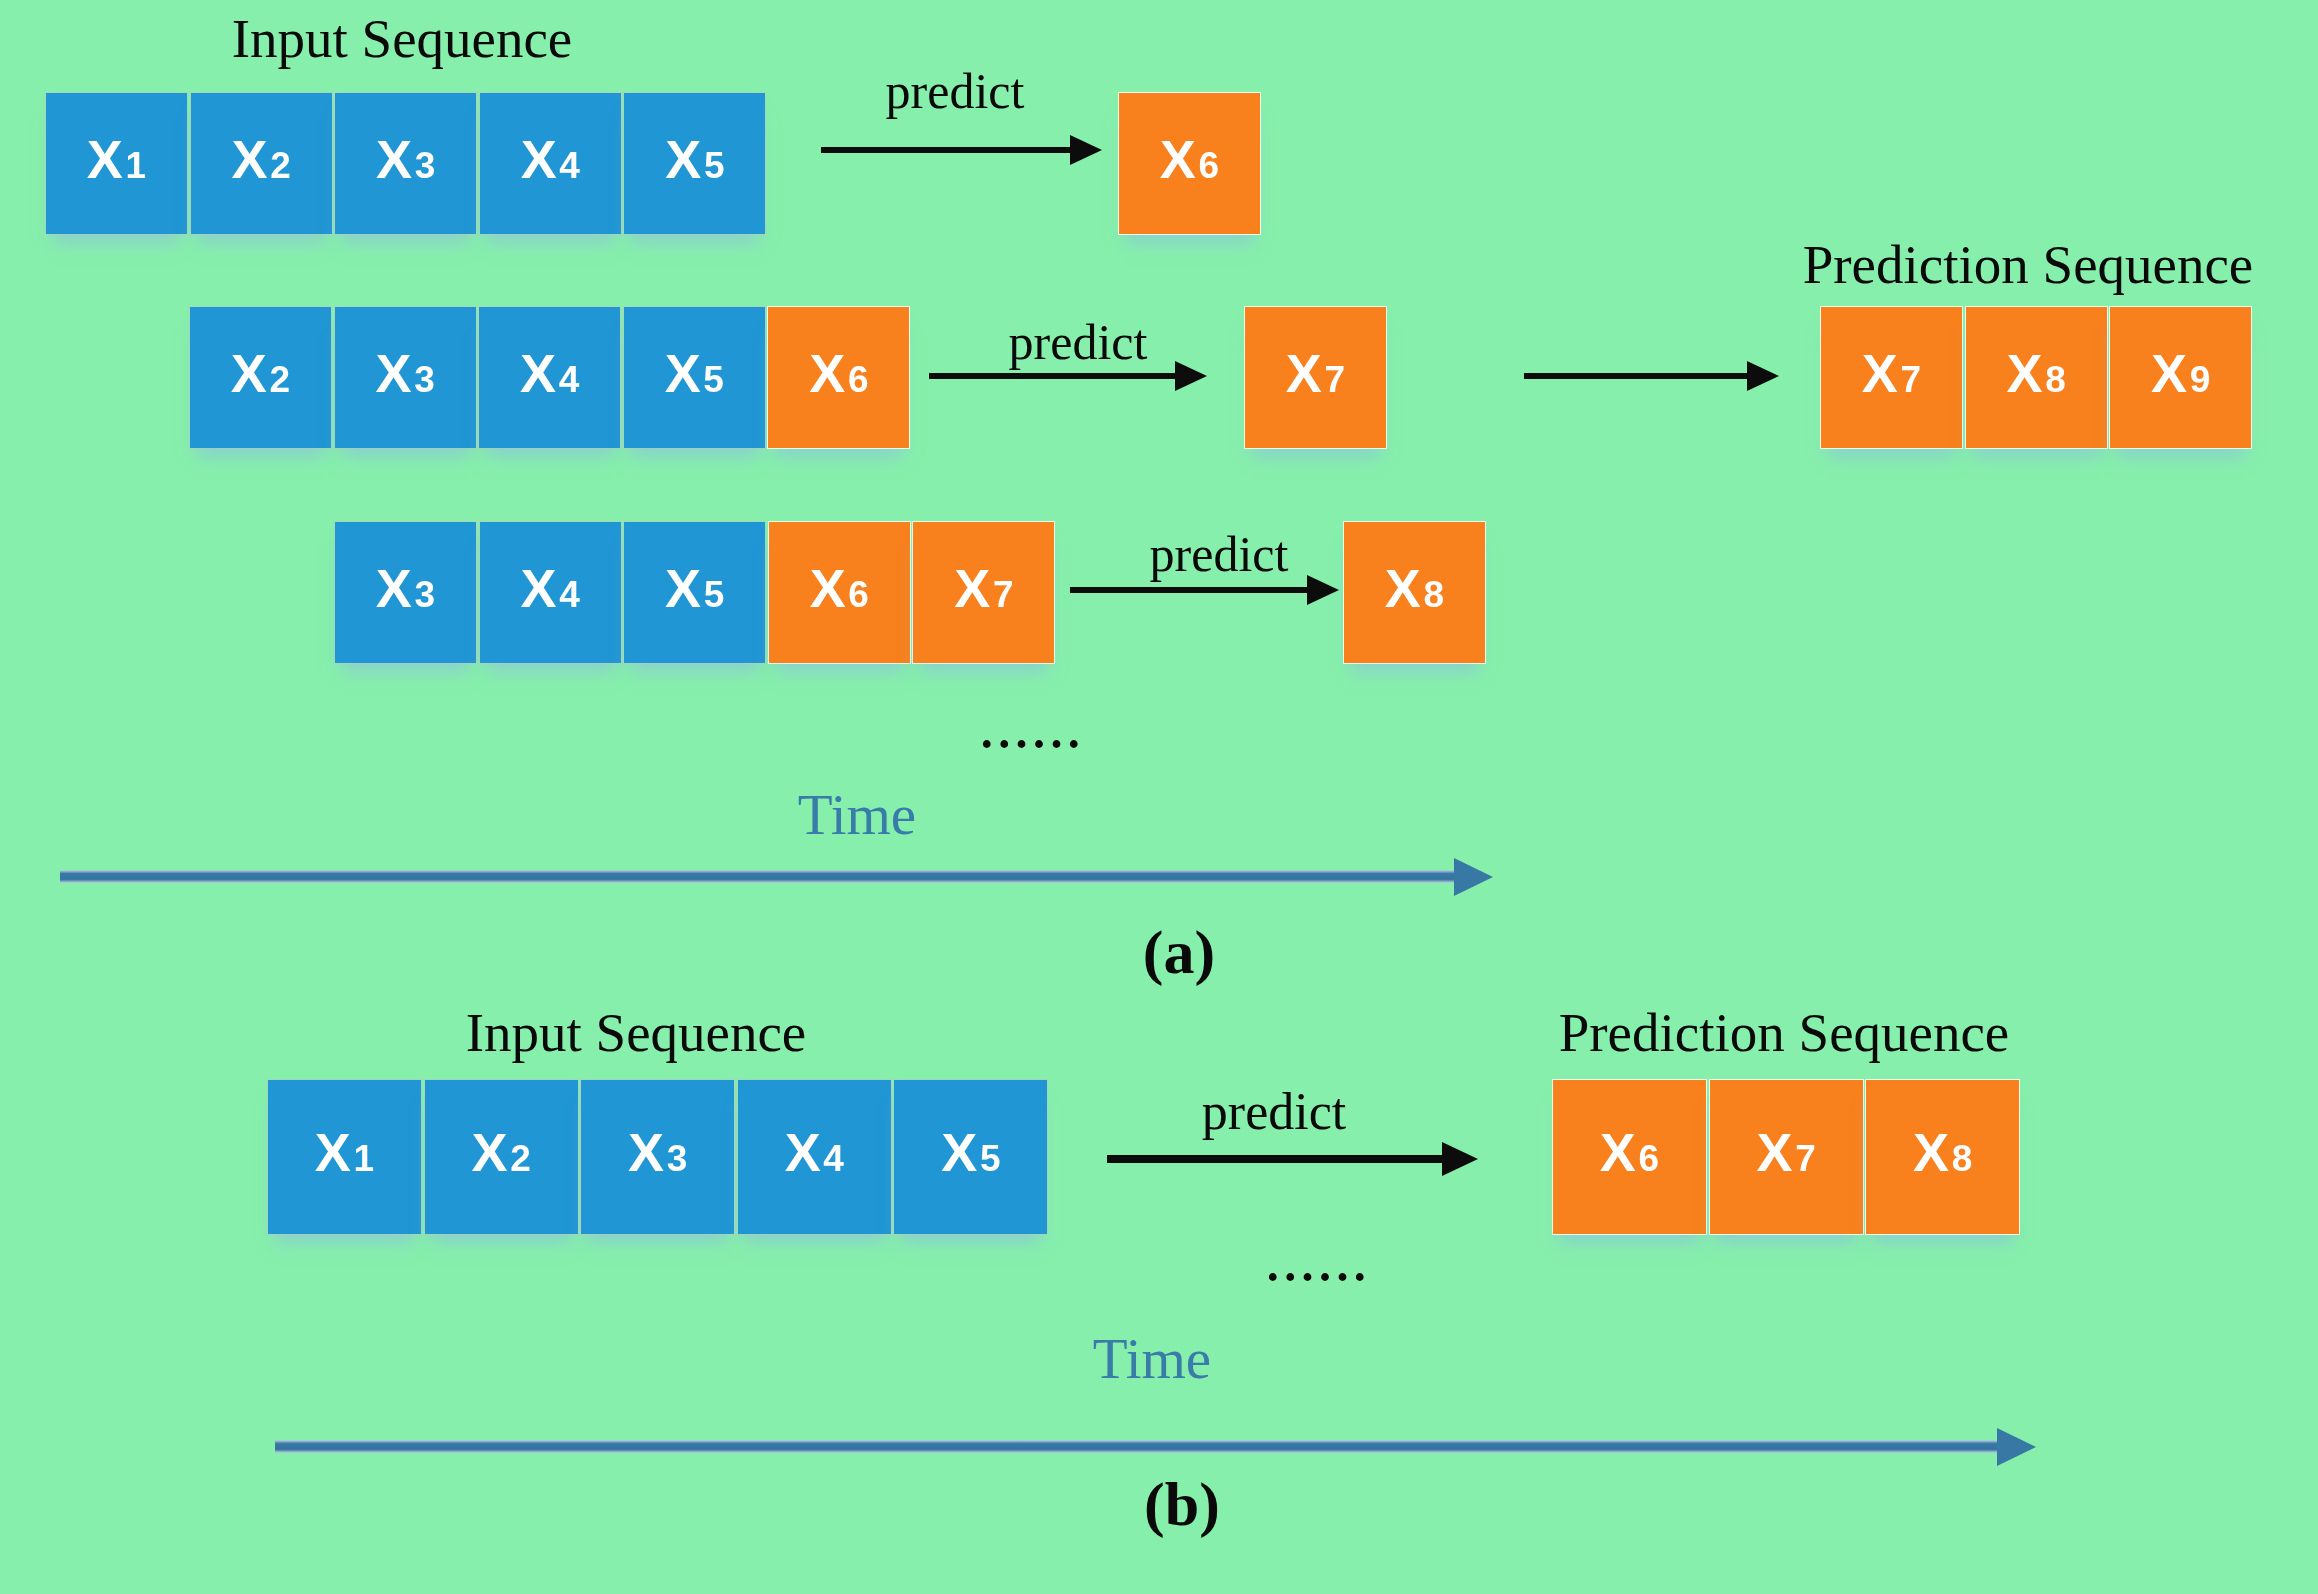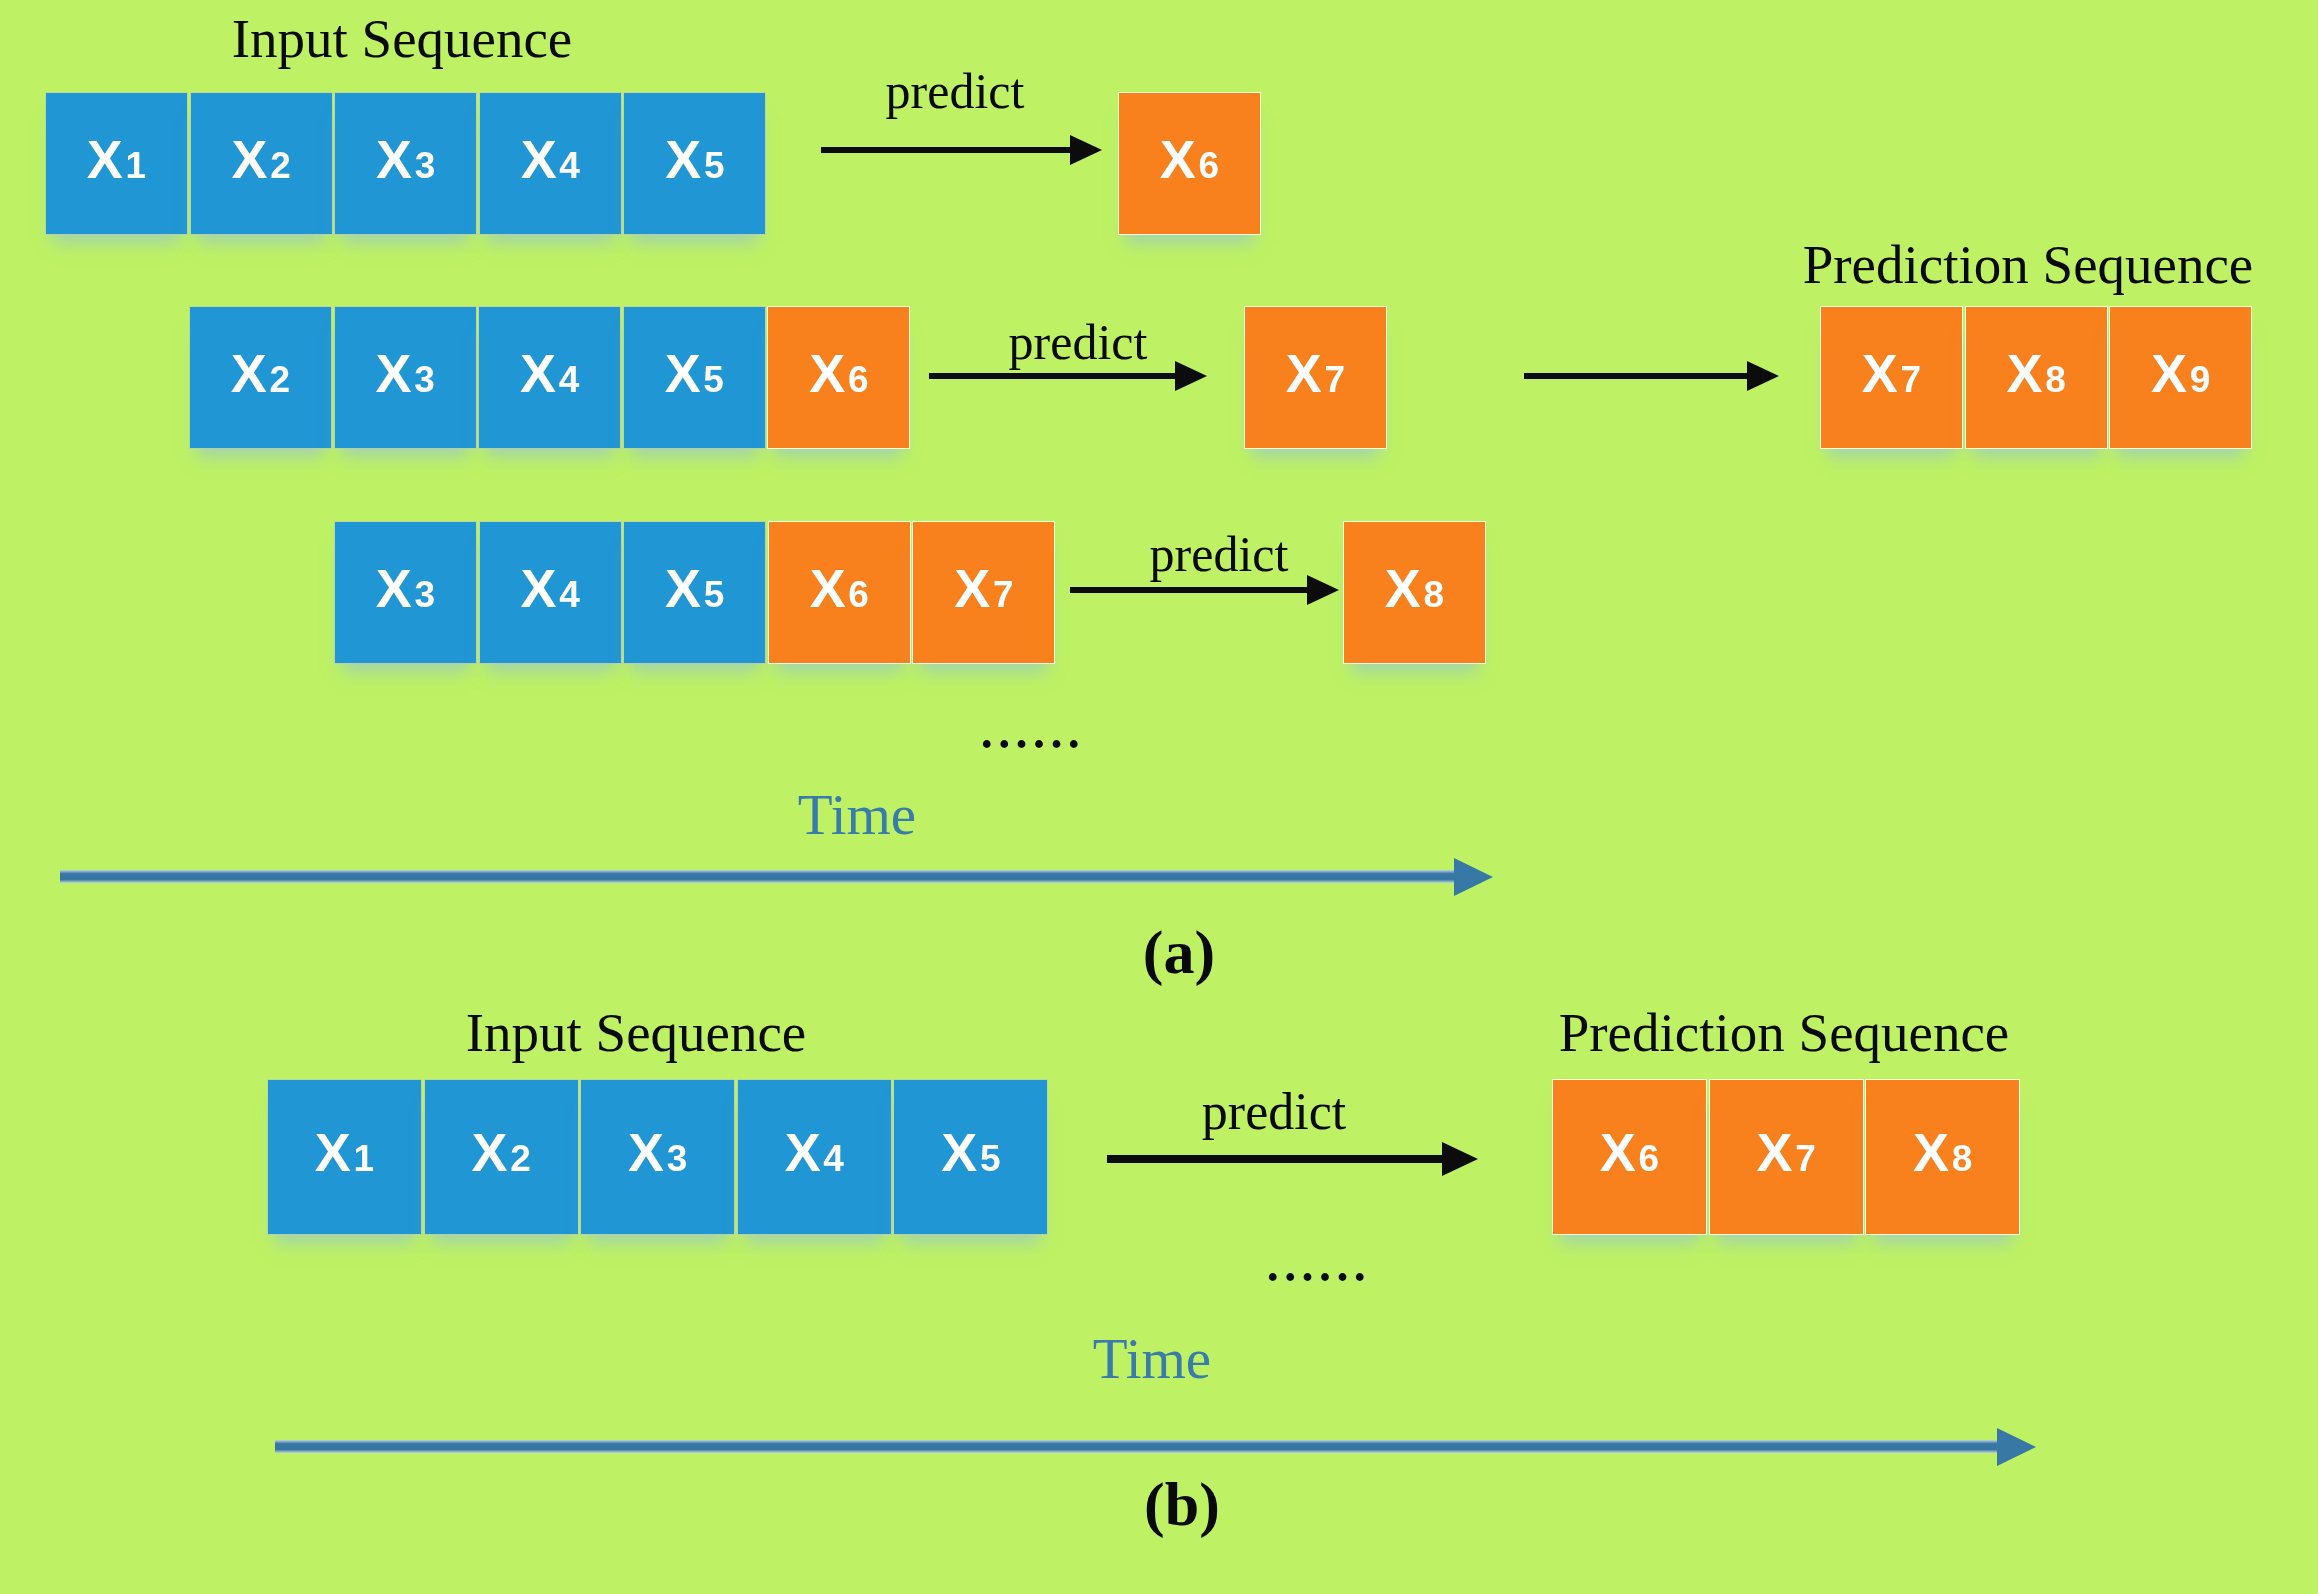--- a/index.html
+++ b/index.html
@@ -1,19 +1,19 @@
 <!DOCTYPE html>
 <html style="font-size:14.3px"><head>
 <meta charset="utf-8">
 <style>
   html,body{margin:0;padding:0;background:#ffffff;}
   .canvas{
     position:relative;
     width:2319px;height:1595px;
-    background:#bef264;
+    background:#86efac;
     font-family:"Liberation Serif", serif;
     overflow:hidden;
   }
   .serif-label{
     position:absolute;
     color:#0a0a0a;
     font-family:"Liberation Serif", serif;
     line-height:1;
     white-space:nowrap;
     transform:translateX(-50%);

